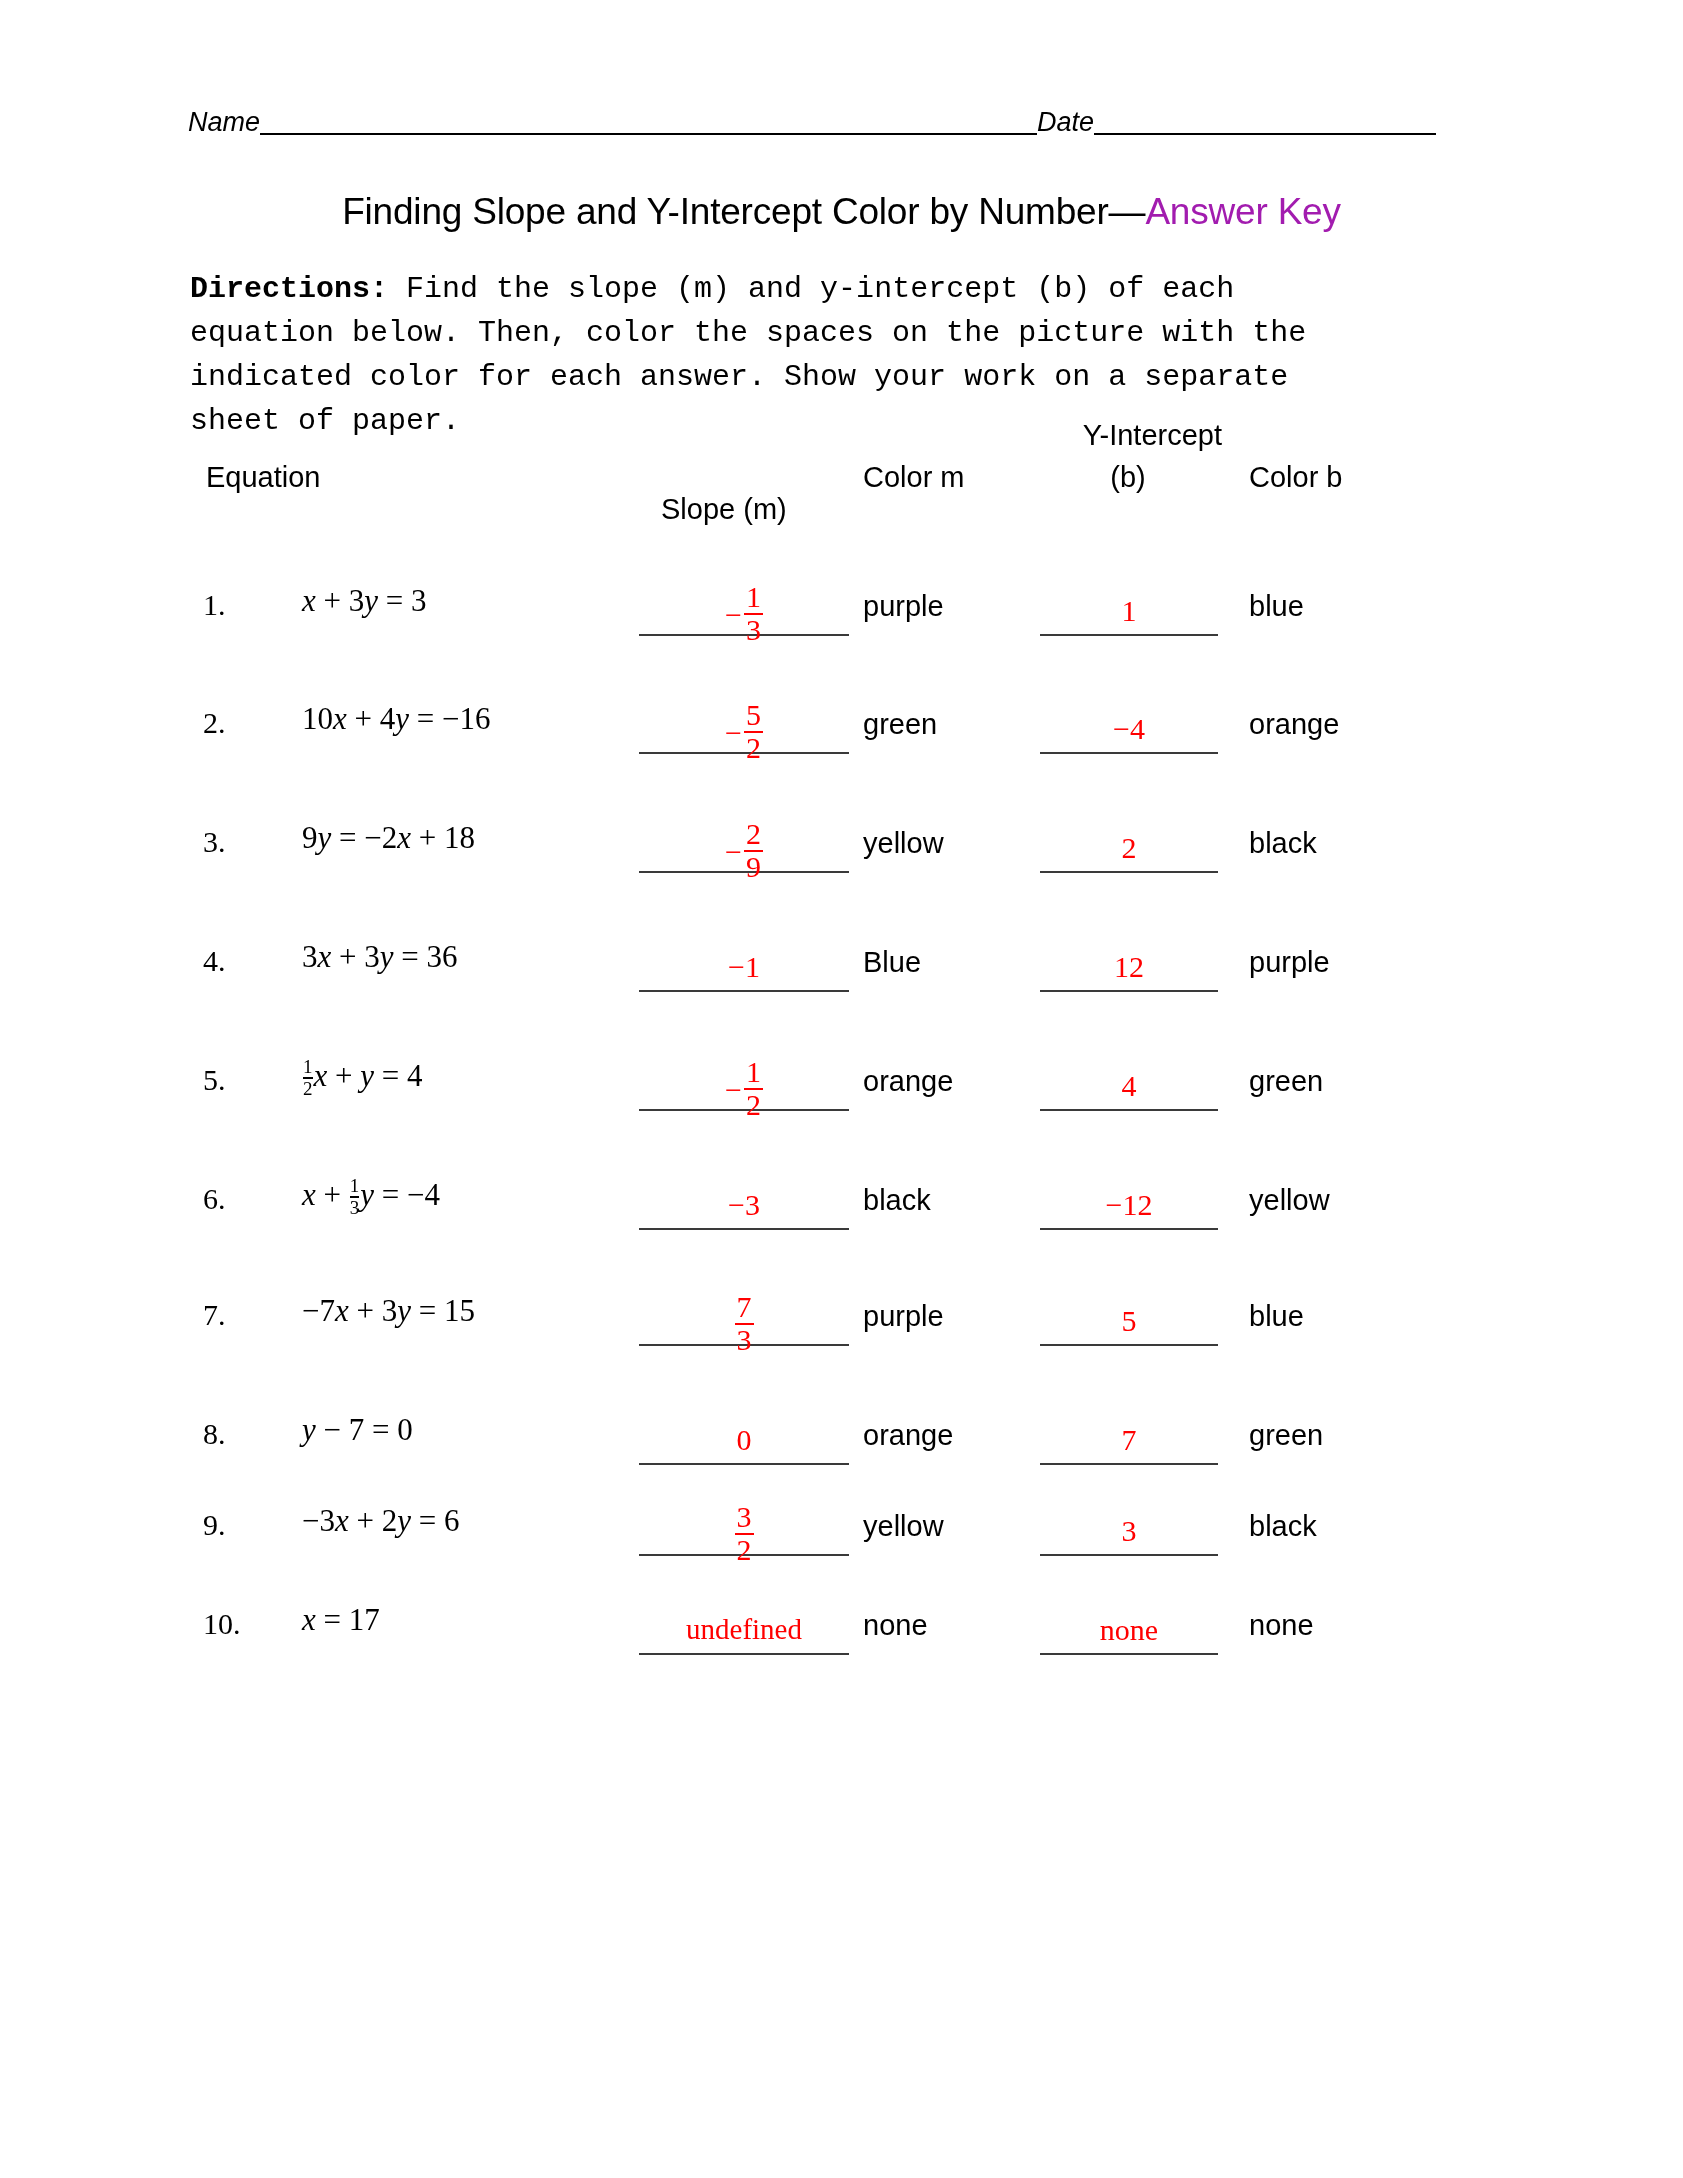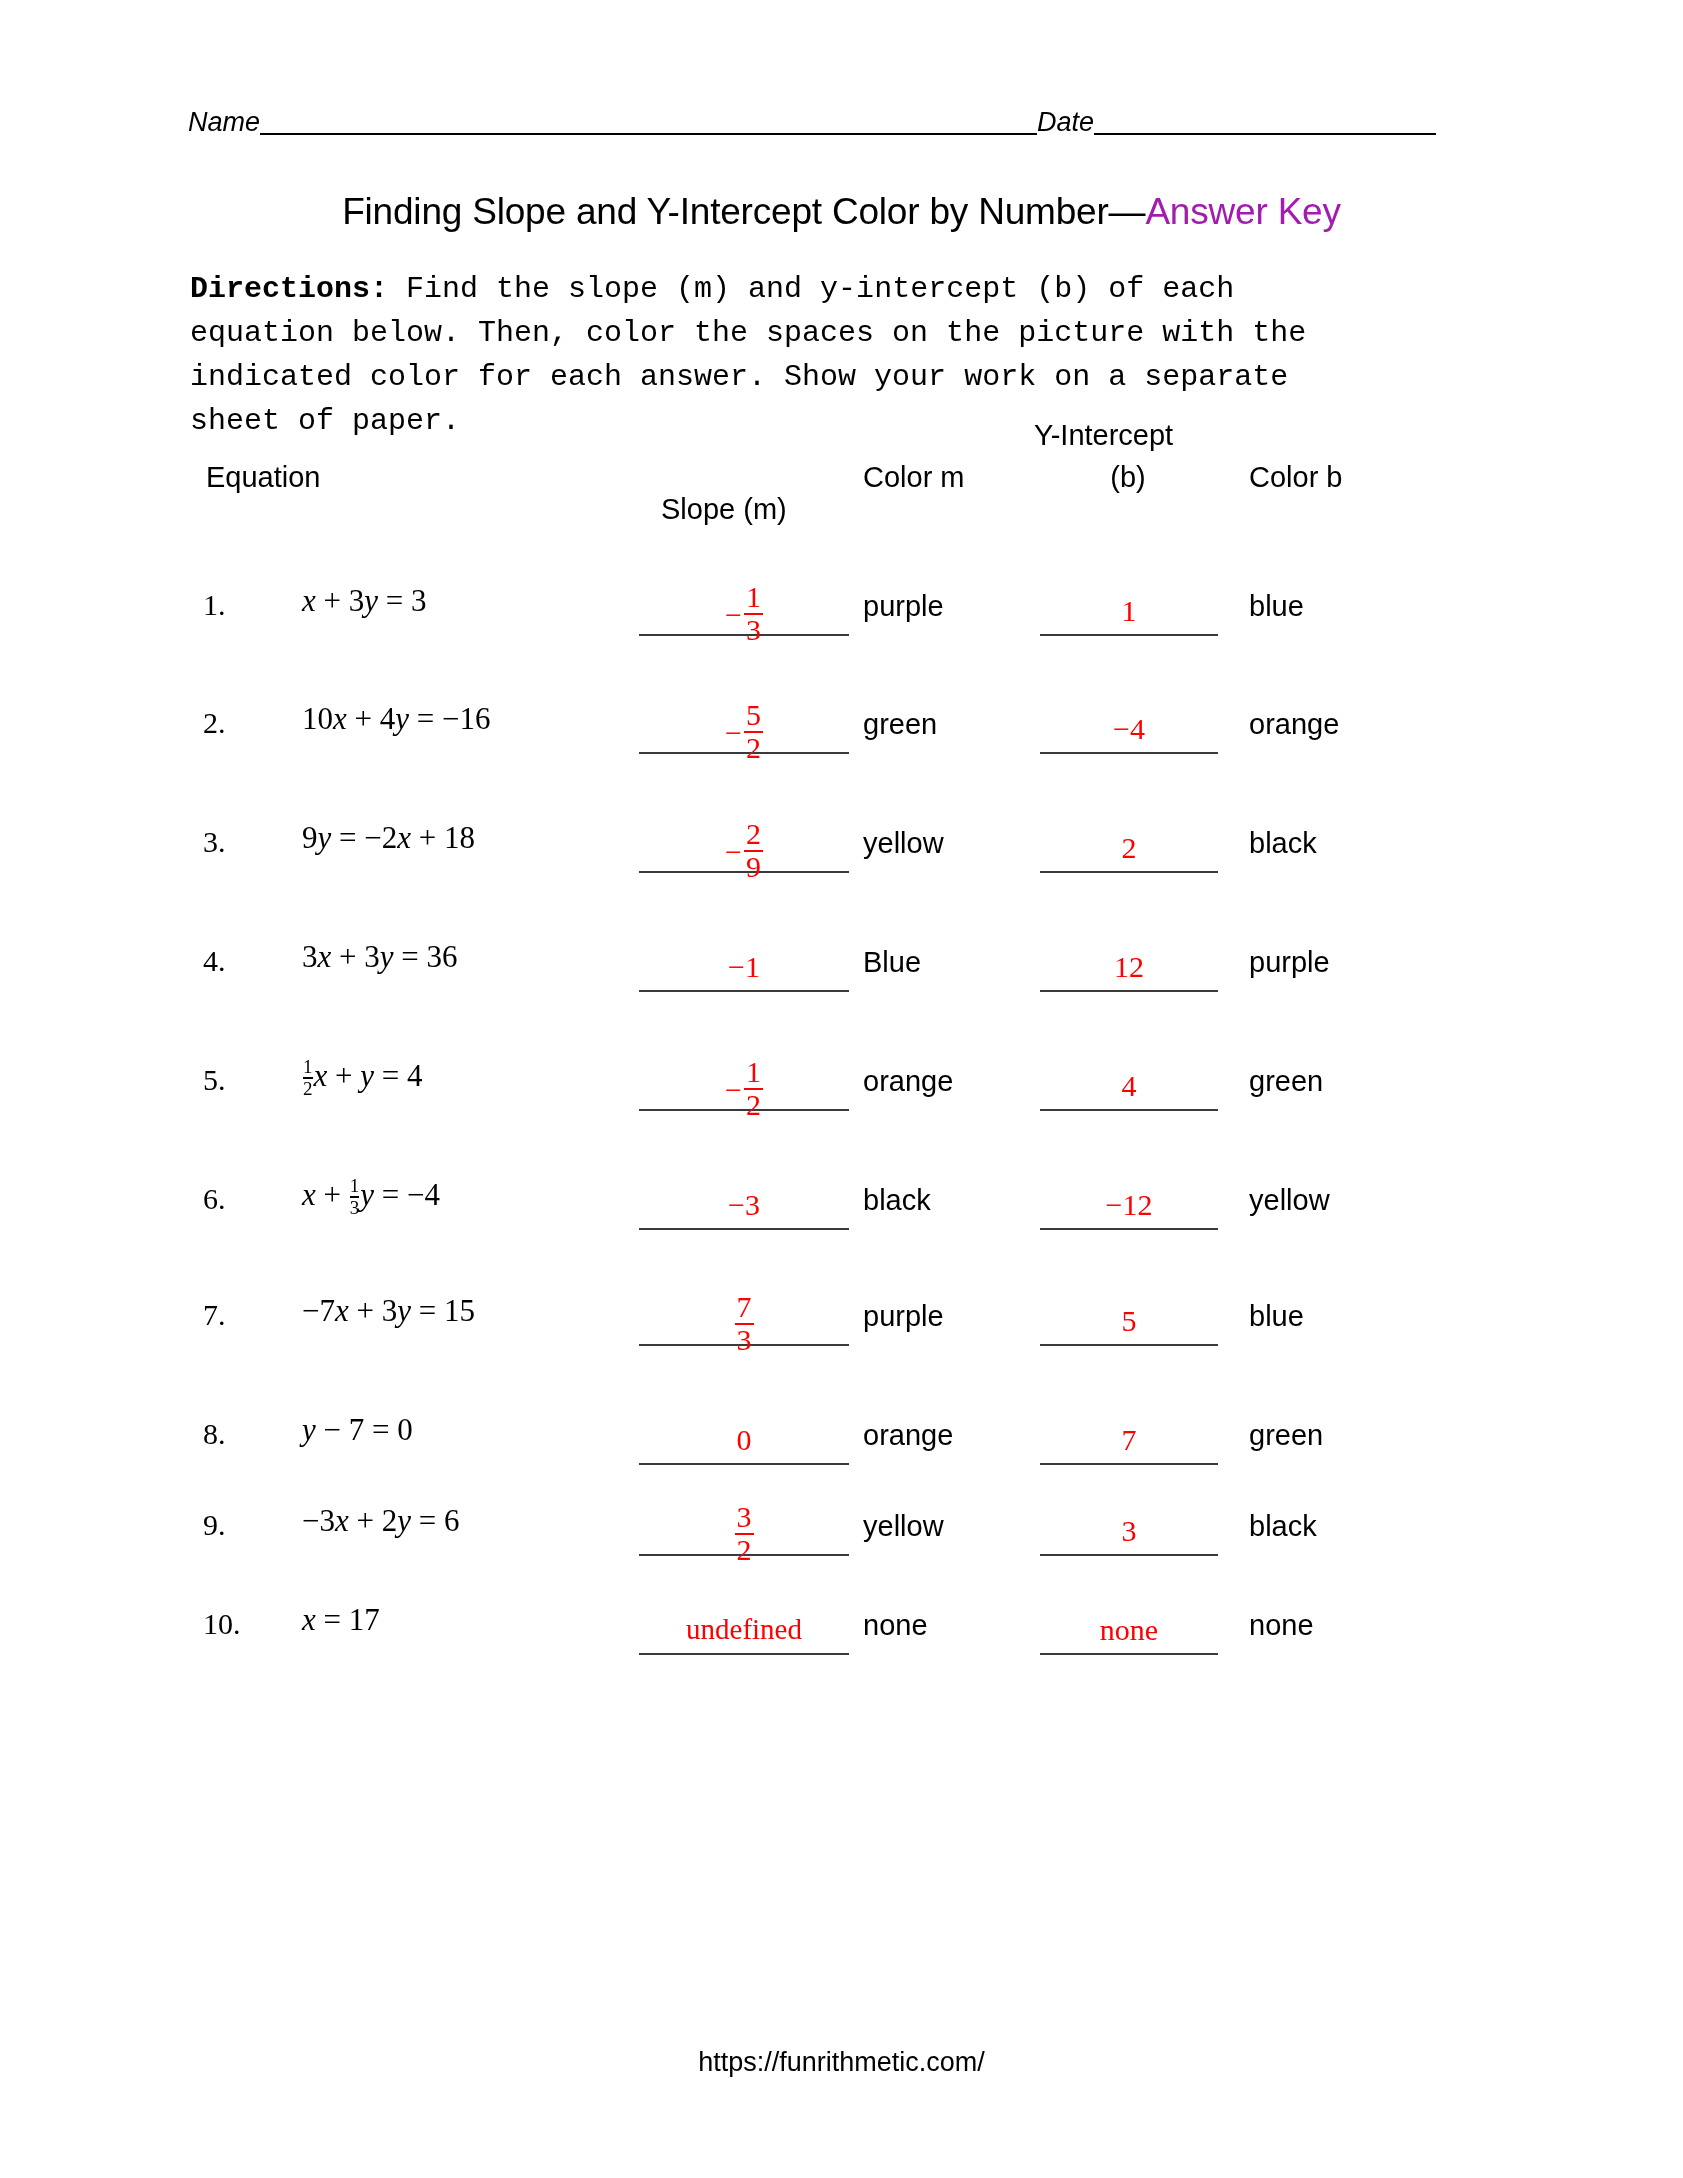--- a/index.html
+++ b/index.html
@@ -80,21 +80,21 @@
     left: 0;
     top: 416px;
     width: 1683px;
     height: 79px;
     font-size: 29px;
   }
   .hdr { position: absolute; white-space: nowrap; }
   .hdr-equation   { left: 206px;  top: 45px; }
   .hdr-slope      { left: 661px;  top: 45px; margin-top: 32px; }
   .hdr-colorm     { left: 863px;  top: 45px; }
-  .hdr-yint       { left: 1034px; top: 3px;  width: 188px; text-align: left; }
+  .hdr-yint       { left: 1034px; top: 3px;  width: 188px; text-align: right; }
   .hdr-b          { left: 1034px; top: 45px; width: 188px; text-align: center; }
   .hdr-colorb     { left: 1249px; top: 45px; }
 
   
   .row {
     position: absolute;
     left: 0;
     width: 1683px;
     height: 121px;
   }
@@ -341,16 +341,15 @@
         <div class="cell c-eq"><i>x</i><span>&nbsp;=&nbsp;17</span></div>
         <div class="blank blank-m"></div>
         <div class="ans ans-m small"><span>undefined</span></div>
         <div class="cell c-colorm">none</div>
         <div class="blank blank-b"></div>
         <div class="ans ans-b">none</div>
         <div class="cell c-colorb">none</div>
       </div>
     </div>
 
-  <div class="footer">https://funrithmetic.com/</div>
 
 </div>
 
 
 </body></html>

